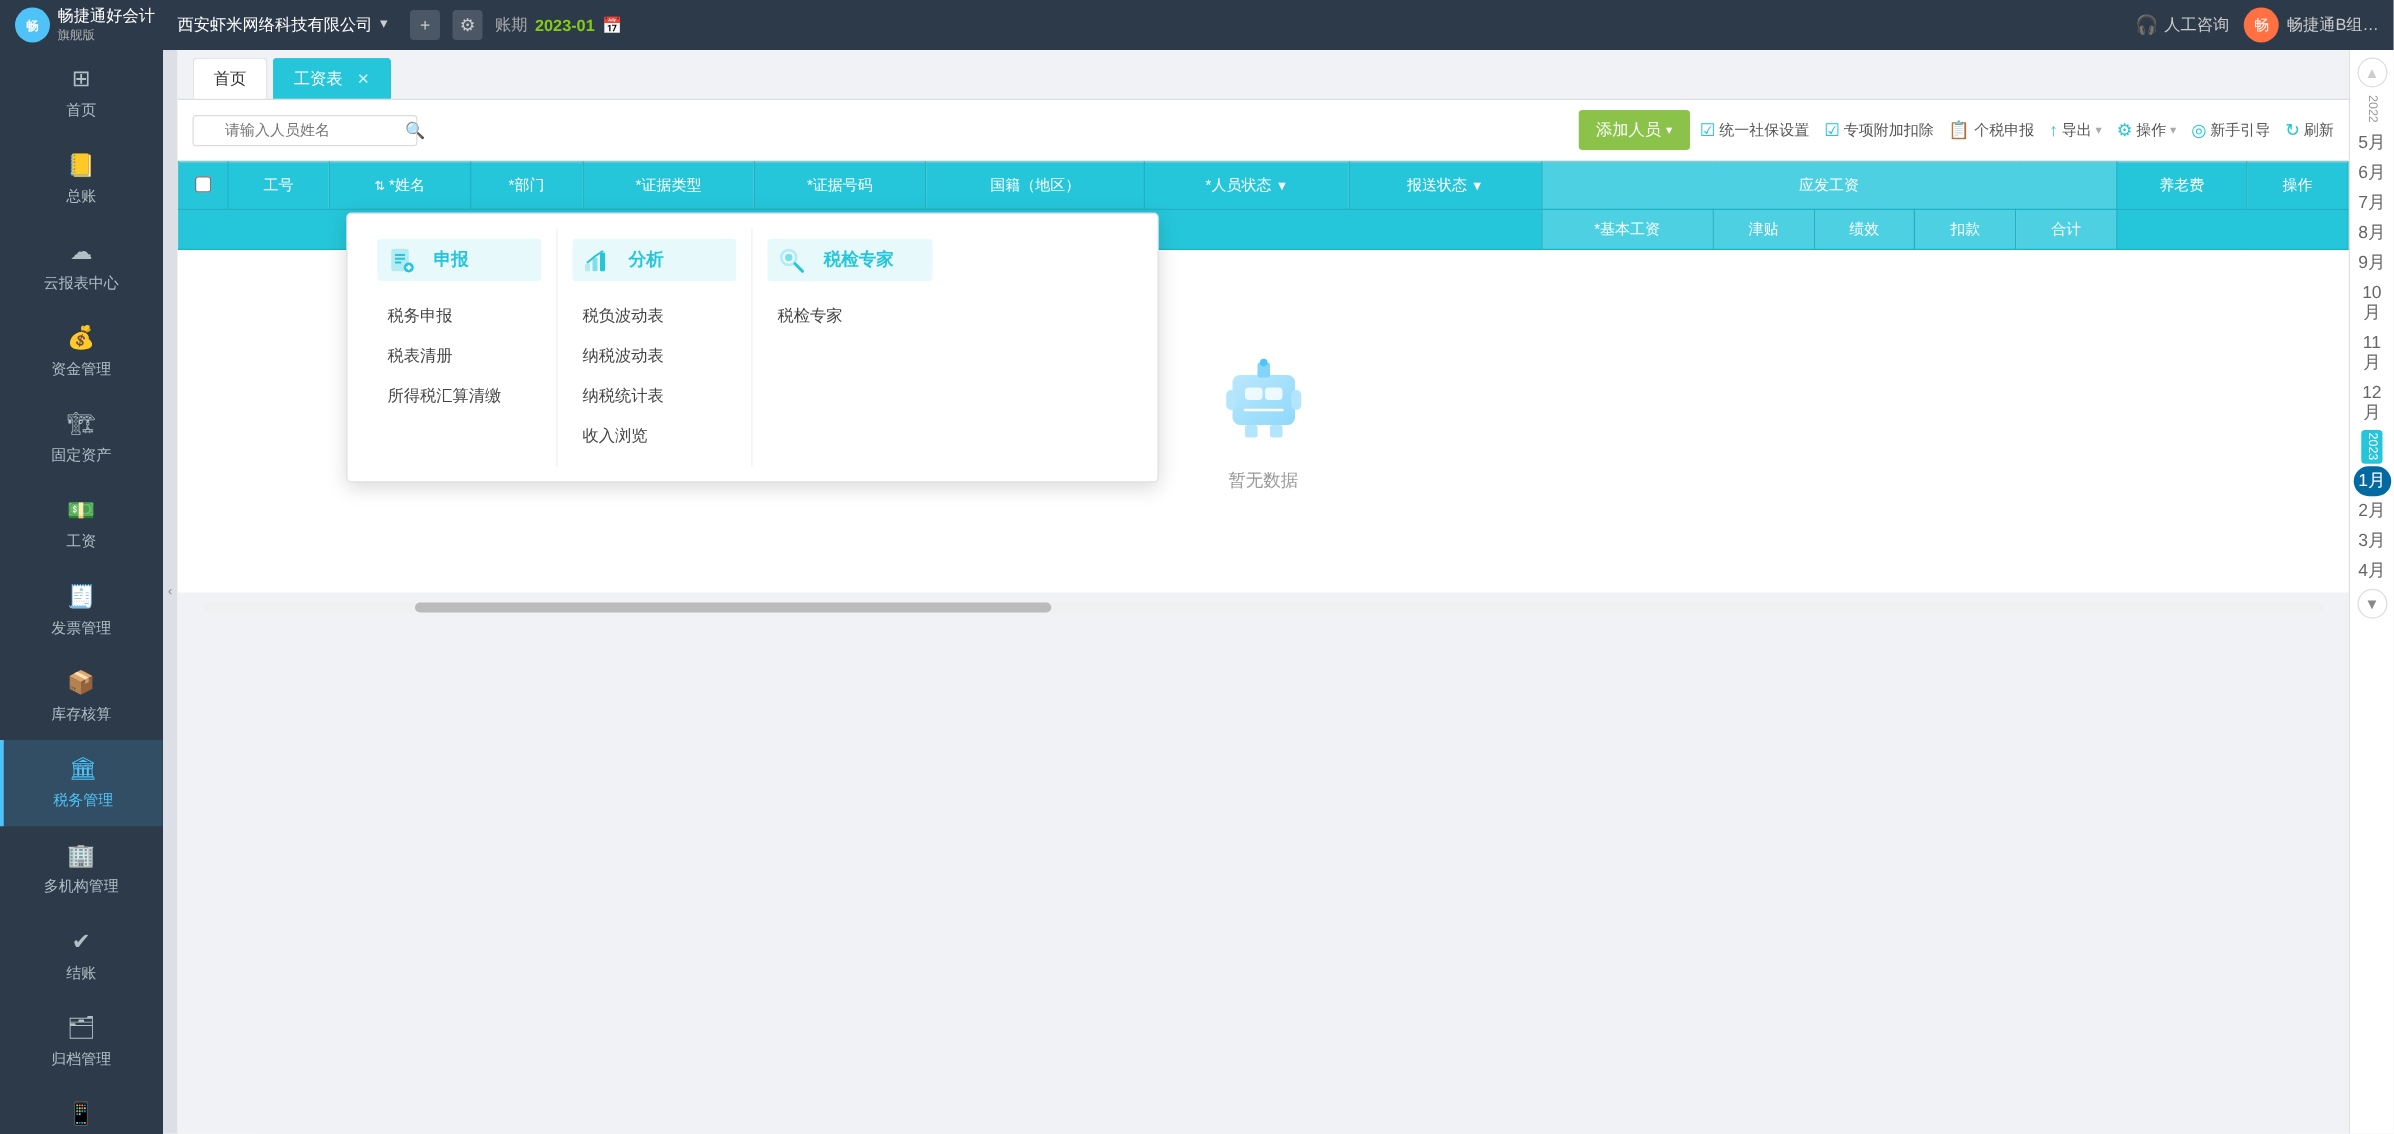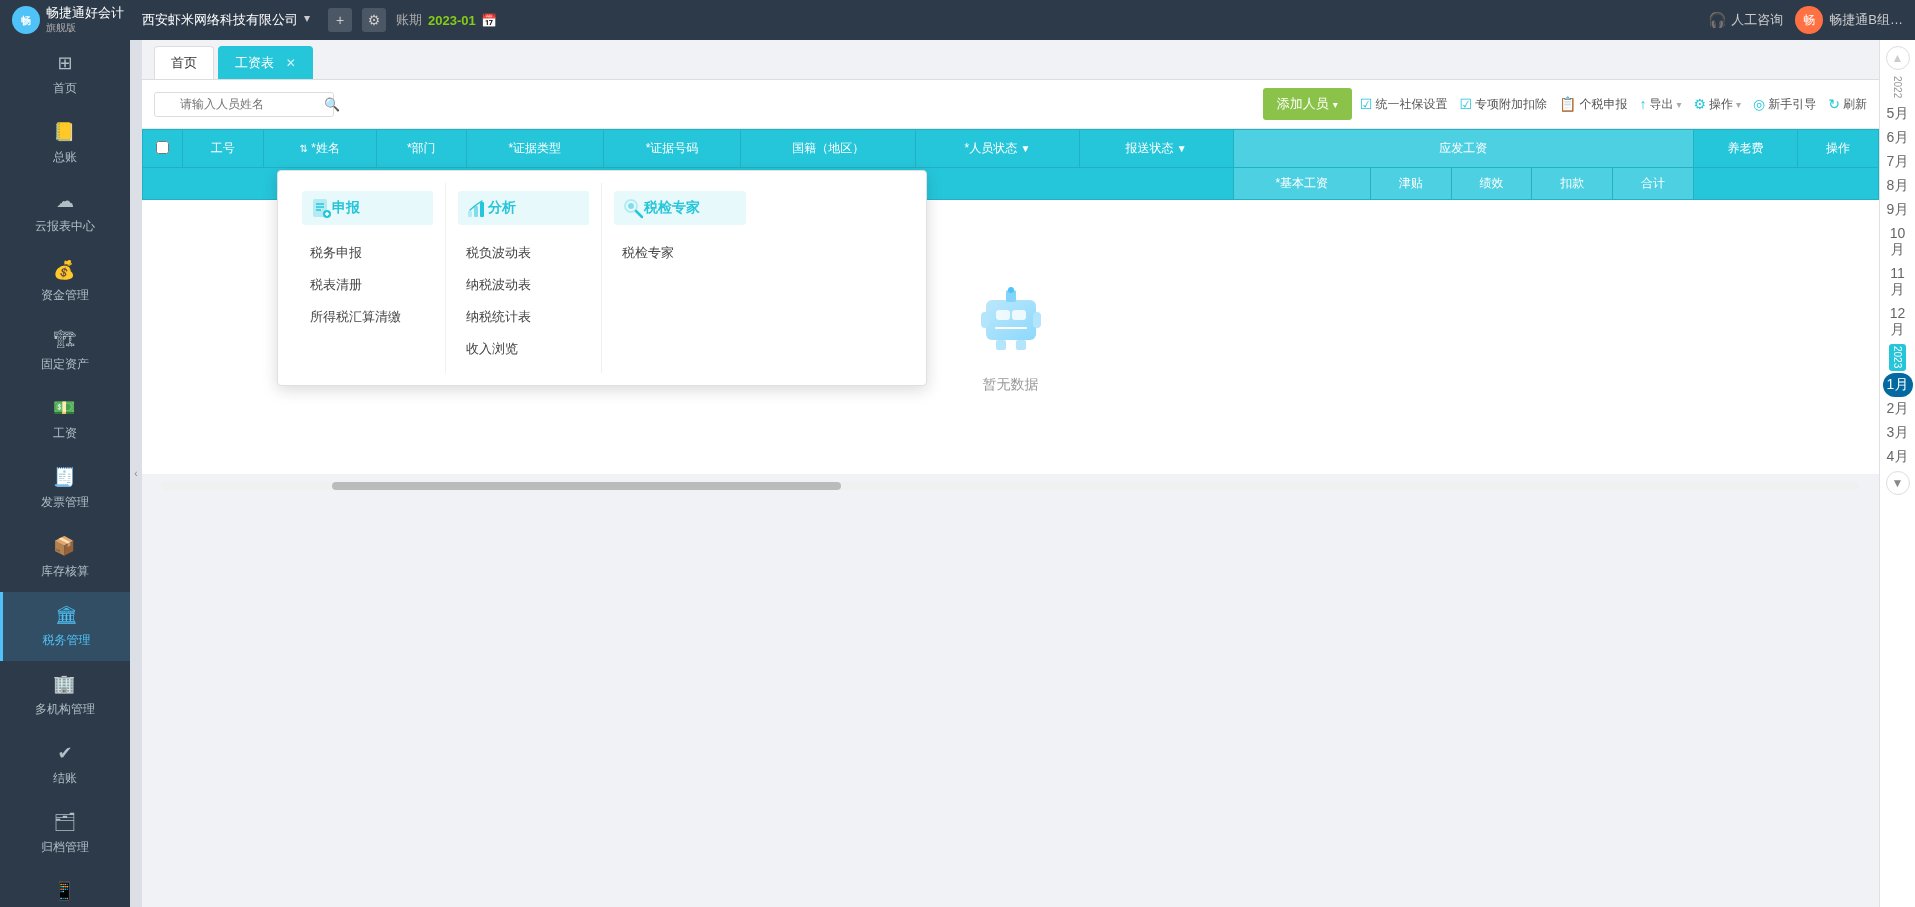--- a/index.html
+++ b/index.html
@@ -261,21 +261,21 @@
       gap: 0;
     }
     .dropdown-section {
       padding: 8px 12px;
       border-right: 1px solid #f0f0f0;
     }
     .dropdown-section:last-child { border-right: none; }
     .dropdown-section-title {
       display: flex;
       align-items: center;
-      gap: 0;
+      gap: 15px;
       color: #26c6da;
       font-size: 14px;
       font-weight: bold;
       margin-bottom: 12px;
       padding: 6px 8px;
       background: #e8f9fb;
       border-radius: 3px;
     }
     .dropdown-section-icon {
       width: 22px; height: 22px;

